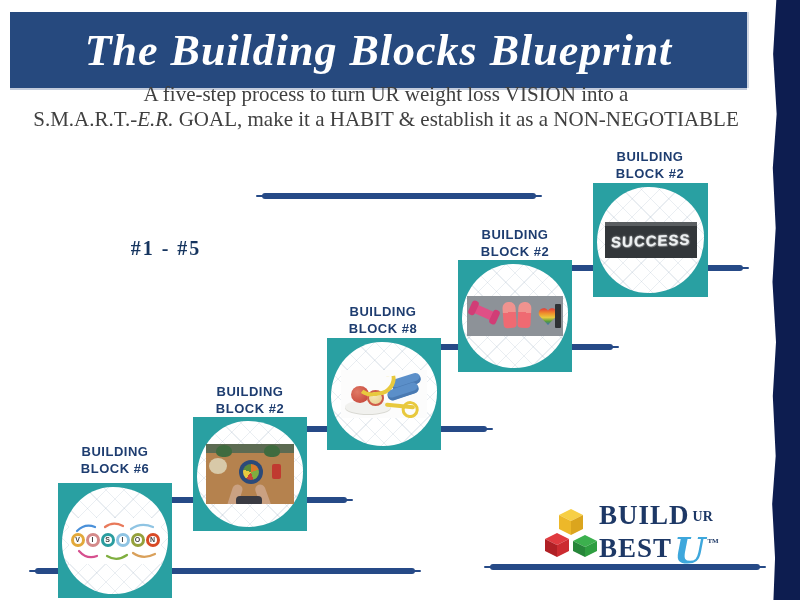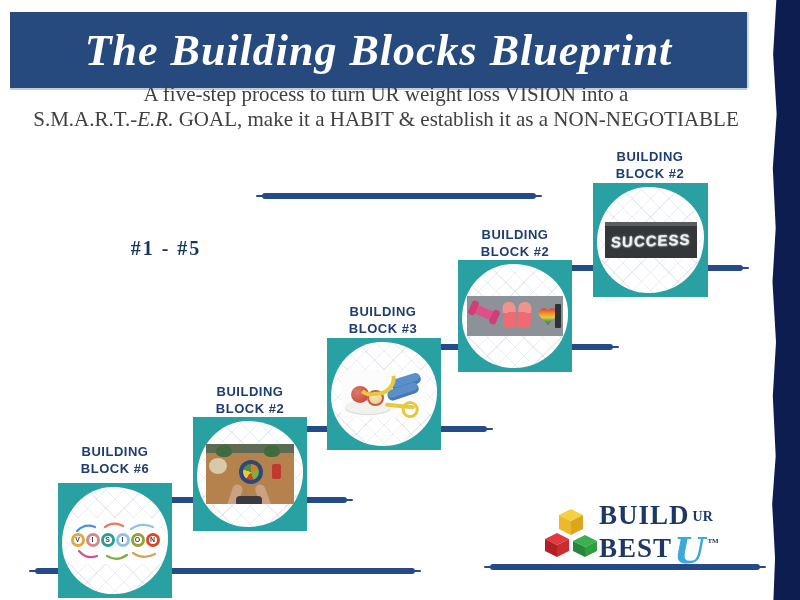--- a/index.html
+++ b/index.html
@@ -123,21 +123,21 @@
   <div class="brush-line" style="left:262px;top:193px;width:274px;"></div>
   <div class="brush-line" style="left:550px;top:265px;width:193px;"></div>
   <div class="brush-line" style="left:417px;top:344px;width:196px;"></div>
   <div class="brush-line" style="left:287px;top:426px;width:200px;"></div>
   <div class="brush-line" style="left:150px;top:497px;width:197px;"></div>
   <div class="brush-line" style="left:35px;top:568px;width:380px;"></div>
   <div class="brush-line" style="left:490px;top:564px;width:270px;"></div>
 
   <div class="block-label" style="left:40px;top:444px;"><span>BUILDING</span><br><span>BLOCK #6</span></div>
   <div class="block-label" style="left:175px;top:384px;"><span>BUILDING</span><br><span>BLOCK #2</span></div>
-  <div class="block-label" style="left:308px;top:304px;"><span>BUILDING</span><br><span>BLOCK #3</span></div>
+  <div class="block-label" style="left:308px;top:304px;"><span>BUILDING</span><br><span>BLOCK #8</span></div>
   <div class="block-label" style="left:440px;top:227px;"><span>BUILDING</span><br><span>BLOCK #2</span></div>
   <div class="block-label" style="left:575px;top:149px;"><span>BUILDING</span><br><span>BLOCK #2</span></div>
 
   <div class="tile" style="left:58px;top:483px;height:115px;">
     <div class="scribble">
       <div class="photo vision">
         <svg class="v-arrows" width="92" height="46" viewBox="0 0 92 46">
           <path d="M8,13 Q16,5 26,9" stroke="#4a90d9" stroke-width="2.2" fill="none" stroke-linecap="round"></path>
           <path d="M36,9 Q44,3 54,8" stroke="#e8795a" stroke-width="2.2" fill="none" stroke-linecap="round"></path>
           <path d="M62,11 Q72,4 84,9" stroke="#8fc4e3" stroke-width="2.2" fill="none" stroke-linecap="round"></path>

